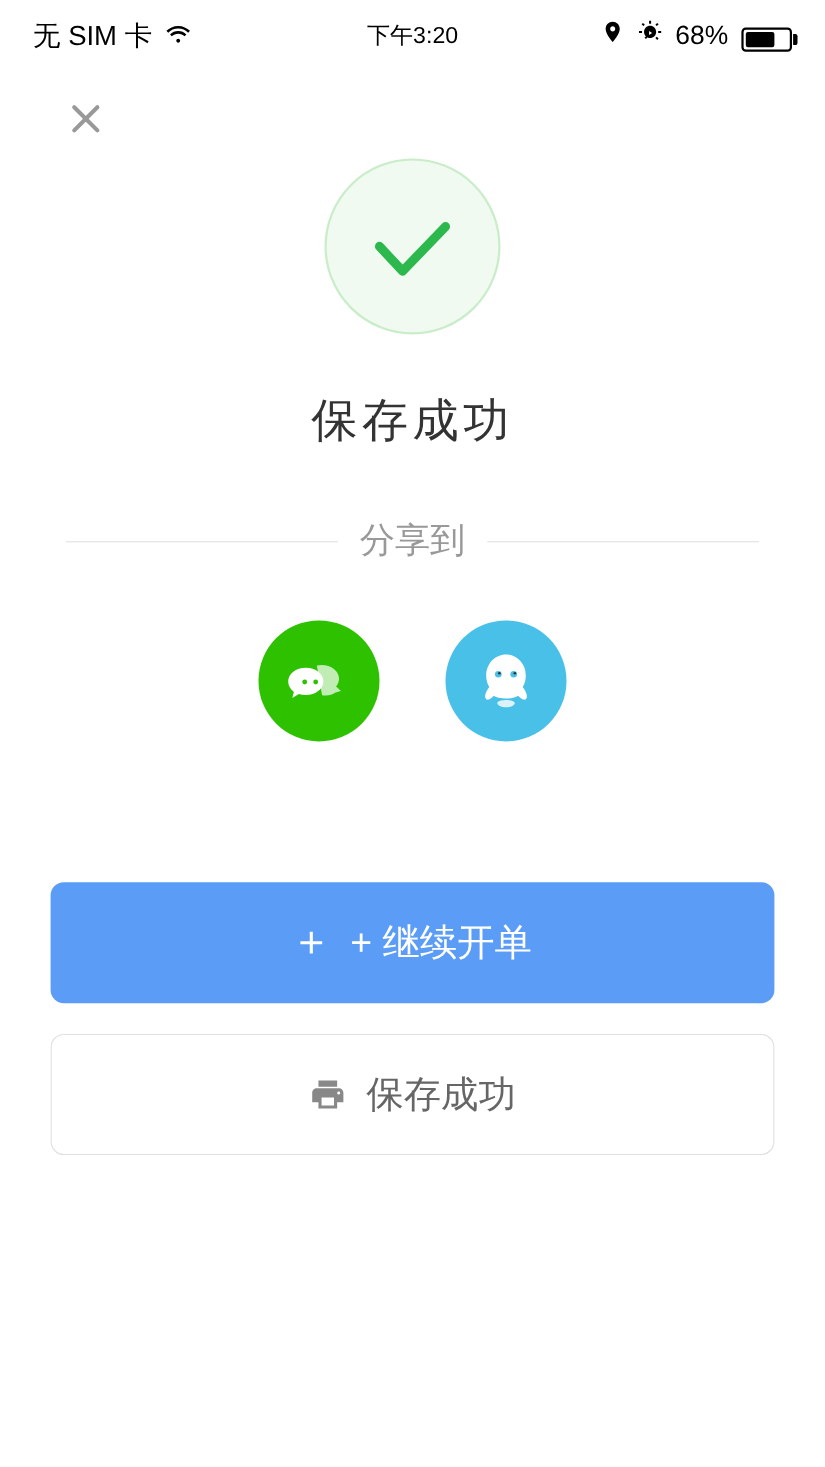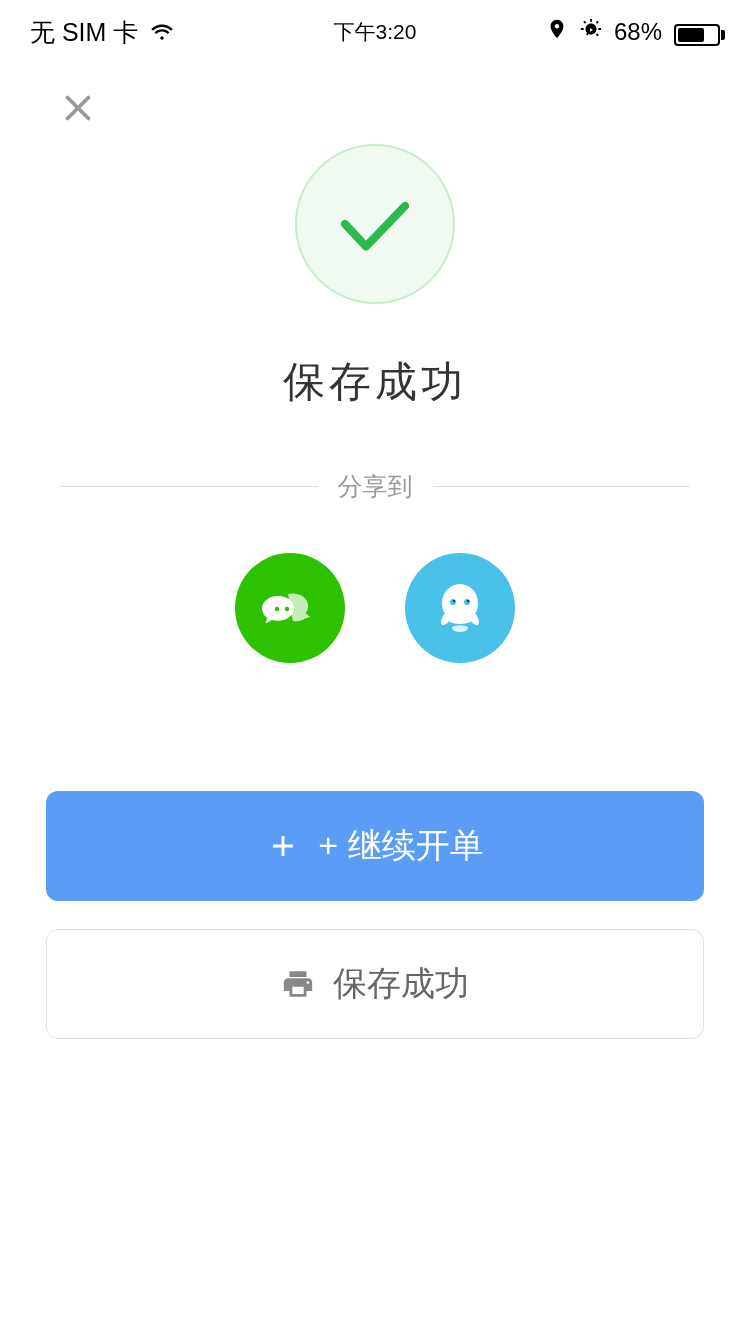--- a/index.html
+++ b/index.html
@@ -136,21 +136,21 @@
       gap: 20px;
       padding: 0 60px;
       margin-bottom: 50px;
     }
     .share-divider .line {
       flex: 1;
       height: 1px;
       background: #e0e0e0;
     }
     .share-divider .label {
-      font-size: 25px;
+      font-size: 32px;
       color: #999;
     }
 
     
     .share-buttons {
       display: flex;
       gap: 60px;
       margin-bottom: 80px;
     }
     .share-btn {

